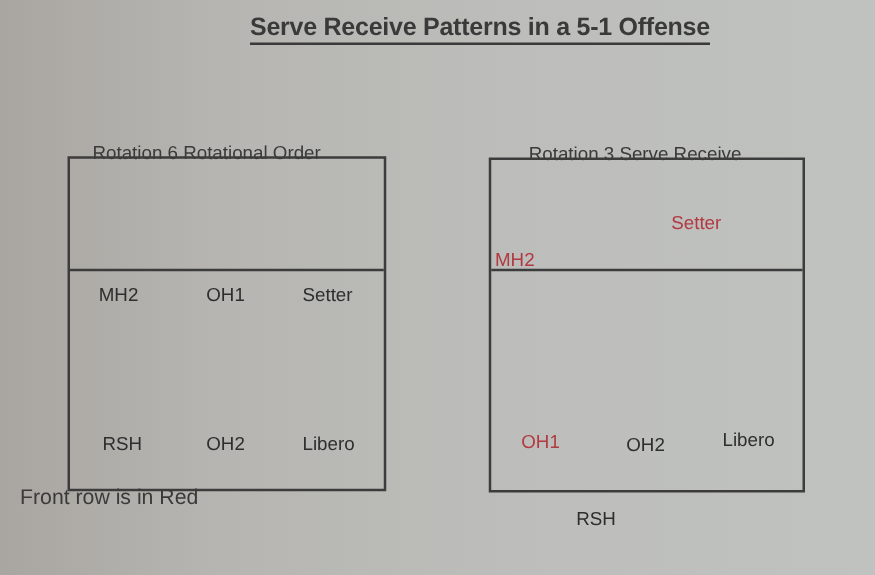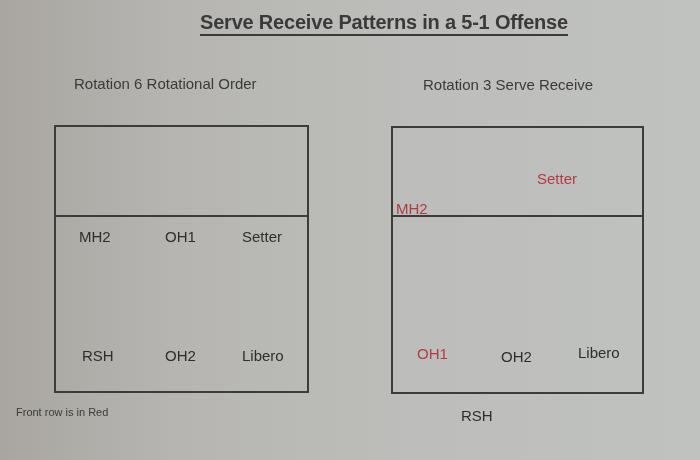--- a/index.html
+++ b/index.html
@@ -8,26 +8,26 @@
     background: linear-gradient(90deg, #a9a6a1 0%, #b6b5b1 25%, #bdbebb 60%, #c0c2c0 100%);
     font-family: "Liberation Sans", "DejaVu Sans", sans-serif;
     color:#2b2b2b;
   }
   .title {
     position:absolute; left:160px; top:10px; font-size:20px; font-weight:bold;
     color:#3a3a3a; border-bottom:2px solid #3a3a3a; line-height:24px; white-space:nowrap;
     letter-spacing:-0.2px;
     margin-left:40px;
   }
-  .subtitle { position:absolute; font-size:15px; color:#3a3a3a; white-space:nowrap; }
+  .subtitle { position:absolute; font-size:15px; color:#3a3a3a; white-space:nowrap;margin-top:39px; }
   .court { position:absolute; border:2px solid #3c3c3c; box-sizing:border-box; }
   .divider { position:absolute; left:0; right:0; height:0; border-top:2px solid #3c3c3c; }
   .pos { position:absolute; font-size:15px; color:#2e2e2e; white-space:nowrap;margin-top:34px; }
   .pos.red { color:#b23a42; }
-  .note { position:absolute; left:16px; top:406px; font-size:11px; color:#3a3a3a; white-space:nowrap; }
+  .note { position:absolute; left:16px; top:388px; font-size:17px; color:#3a3a3a; white-space:nowrap; }
 </style>
 </head>
 <body>
 
 <div class="title">Serve Receive Patterns in a 5-1 Offense</div>
 
 <div class="subtitle" style="left:74px; top:75px;">Rotation 6 Rotational Order</div>
 <div class="court" style="left:54px; top:125px; width:255px; height:268px;">
   <div class="divider" style="top:88px;"></div>
 </div>

